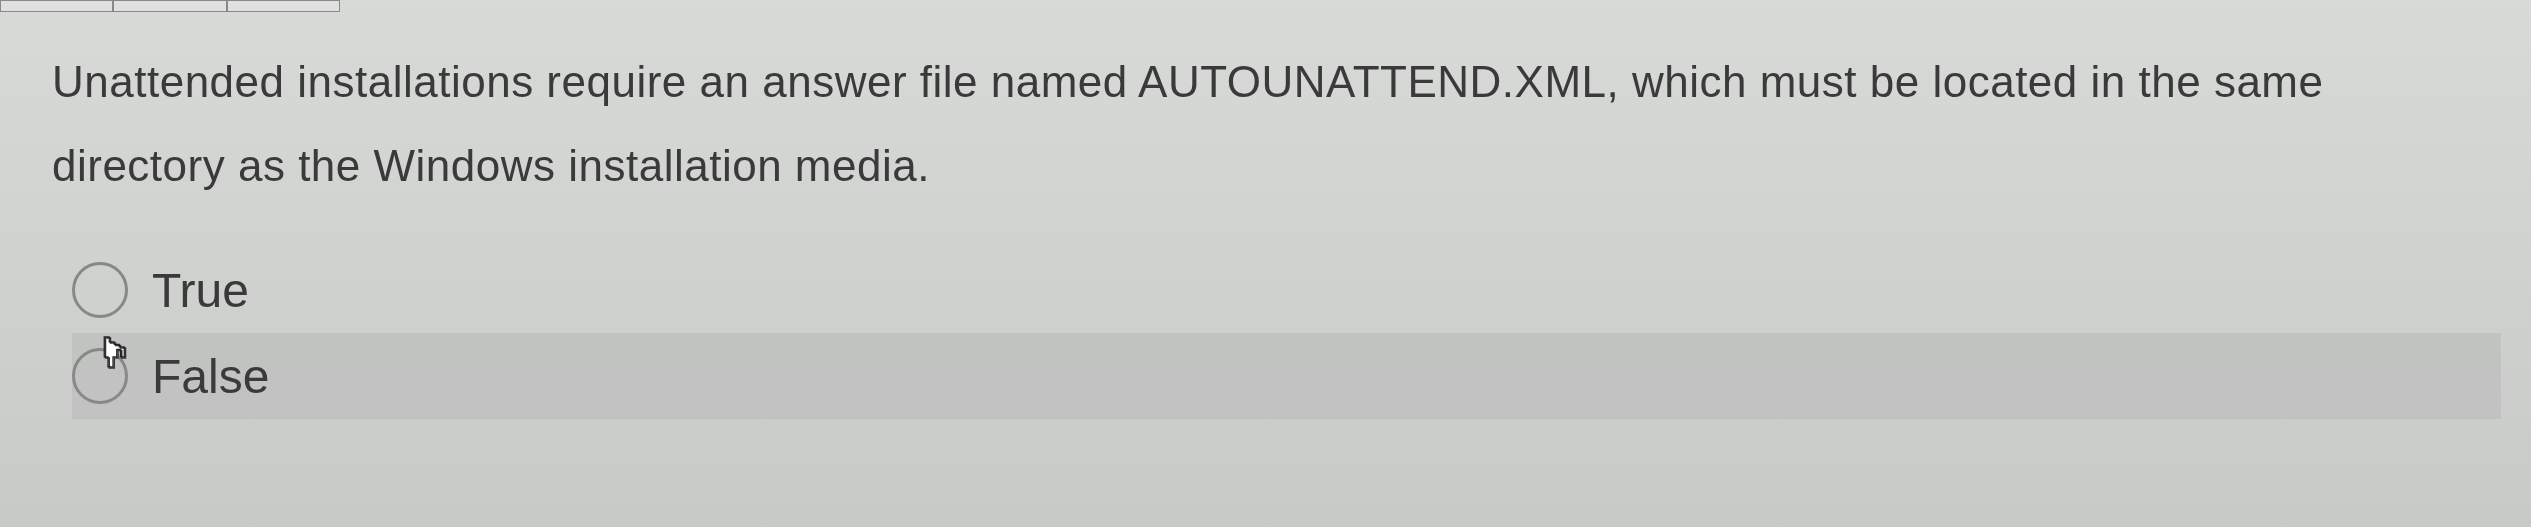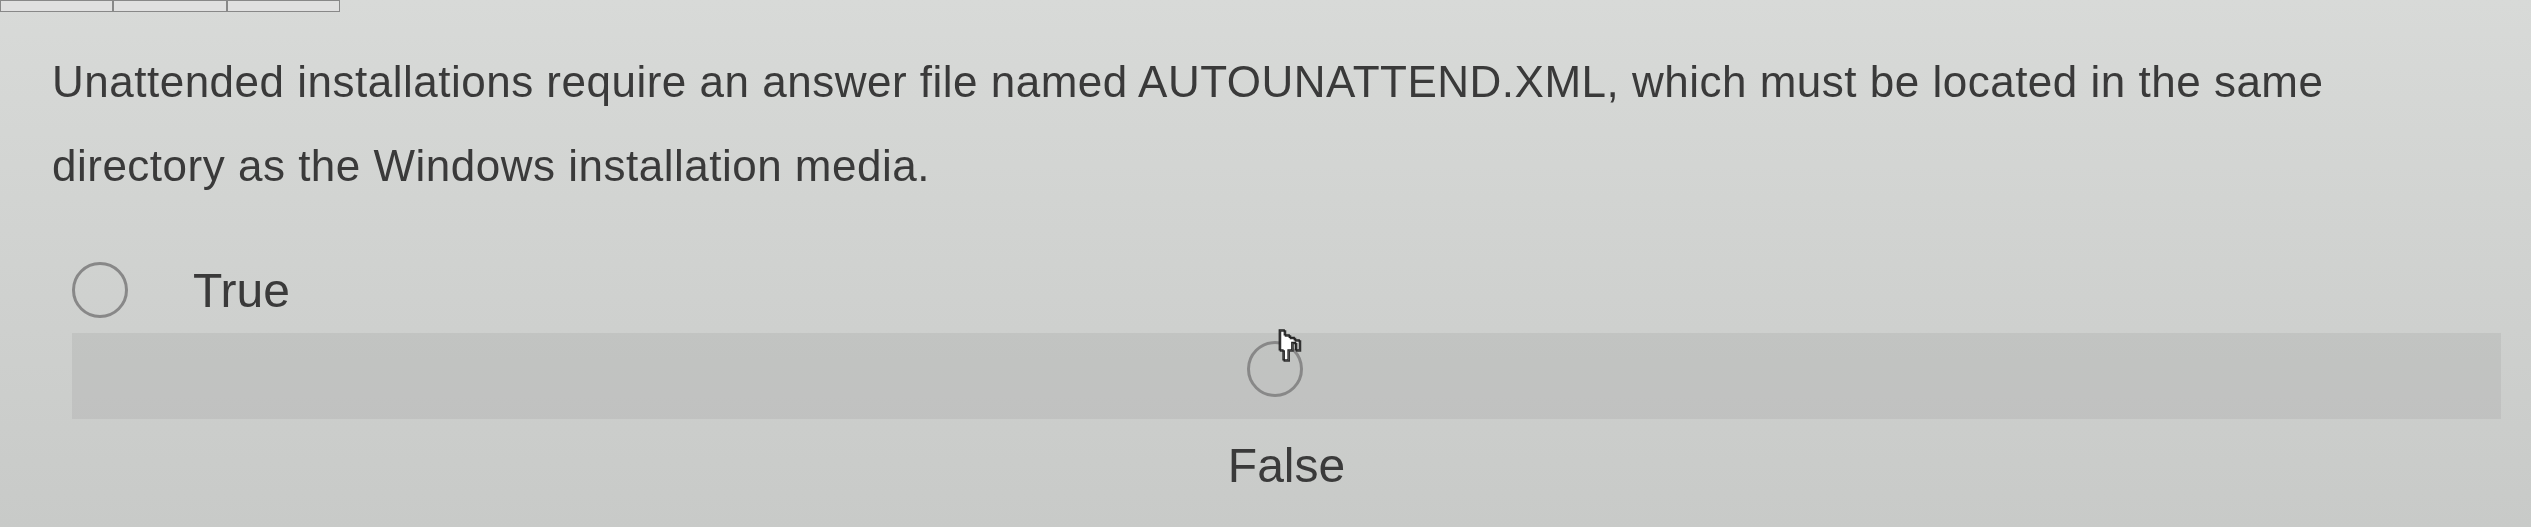--- a/index.html
+++ b/index.html
@@ -42,25 +42,23 @@
     }
     .options {
       margin-top: 40px;
       padding-left: 20px;
     }
     .option-row {
       display: flex;
       align-items: center;
       height: 86px;
       padding: 8px 0;
-      gap: 41px;
     }
     .option-row.hovered {
       background: rgba(160, 160, 160, 0.25);
-      flex-direction: column;
     }
     .radio-circle {
       width: 56px;
       height: 56px;
       border: 3px solid #888;
       border-radius: 50%;
       background: transparent;
       margin-right: 24px;
       flex-shrink: 0;
       position: relative;

